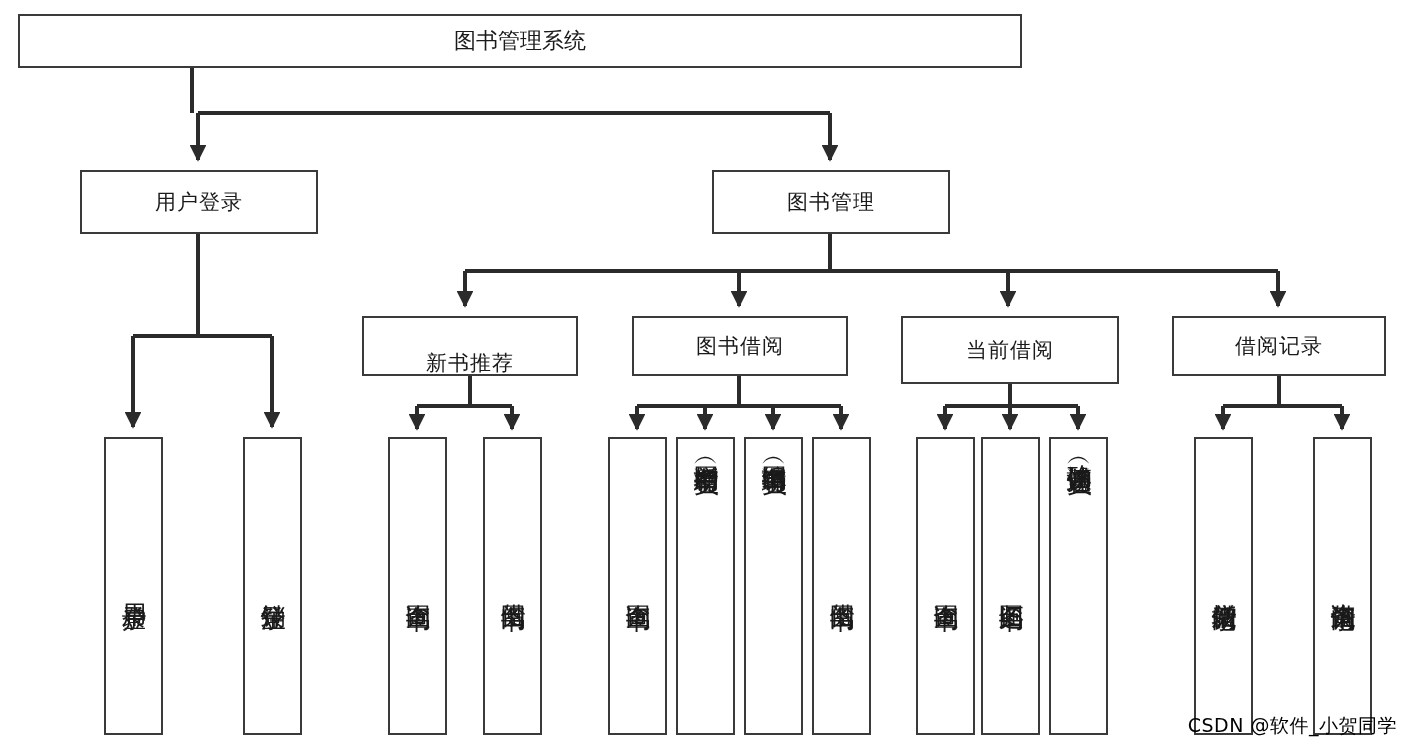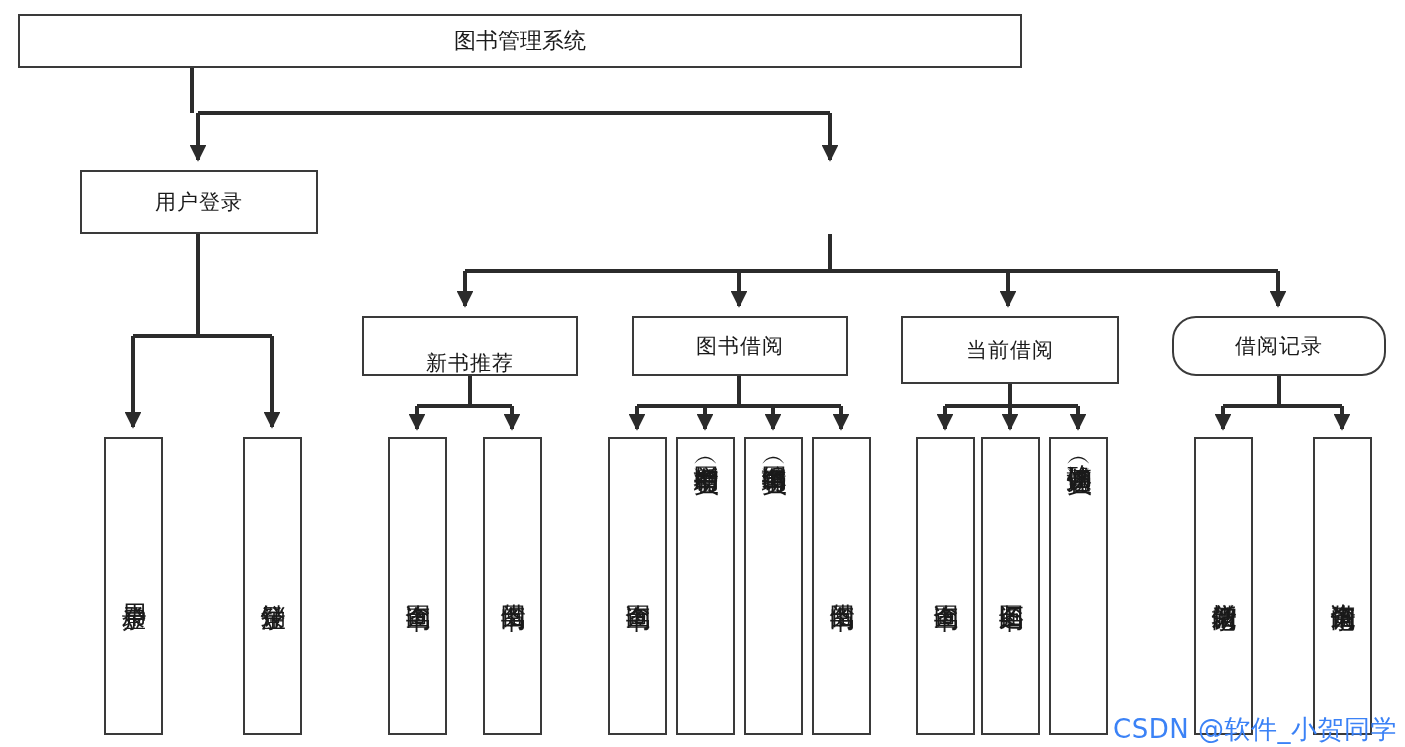--- a/index.html
+++ b/index.html
@@ -29,22 +29,22 @@
     font-size:25px;
     line-height:1.06;
     letter-spacing:1px;
     white-space:nowrap;
     text-align:center;
   }
   .leaf.center{align-items:center;}
   .leaf.top{align-items:flex-start;}
   .leaf.top .leaf-text{padding-top:6px;}
   .watermark{
-    position:absolute;right:8px;bottom:0;
-    font-size:26px;color:#3b82f6;letter-spacing:0.5px;
+    position:absolute;right:8px;bottom:8px;
+    font-size:19px;color:#000000;letter-spacing:0.5px;
     pointer-events:none;user-select:none;white-space:nowrap;
   }
 </style>
 </head>
 <body>
 
 <div id="diagram-root">
 
   <svg id="wires" viewBox="0 0 1405 747" xmlns="http://www.w3.org/2000/svg">
     <defs>
@@ -96,31 +96,34 @@
     </g>
   </svg>
 
   <div class="node node-root" style="left:18px;top:14px;width:1004px;height:54px;">
     <span>图书管理系统</span>
   </div>
 
   <div class="node node-h" style="left:80px;top:170px;width:238px;height:64px;">
     <span>用户登录</span>
   </div>
+  <div class="node node-h" style="left:712px;top:170px;width:238px;height:64px;">
+    <span>图书管理</span>
+  </div>
 
   <div class="node node-h" style="left:362px;top:316px;width:216px;height:60px;align-items:flex-end;">
     <span>新书推荐</span>
   </div>
   <div class="node node-h" style="left:632px;top:316px;width:216px;height:60px;">
     <span>图书借阅</span>
   </div>
   <div class="node node-h" style="left:901px;top:316px;width:218px;height:68px;">
     <span>当前借阅</span>
   </div>
-  <div class="node node-h" style="left:1172px;top:316px;width:214px;height:60px;border-radius:24px;">
+  <div class="node node-h" style="left:1172px;top:316px;width:214px;height:60px;">
     <span>借阅记录</span>
   </div>
 
   <div class="leaf center" style="left:104px;top:437px;width:59px;height:298px;">
     <span class="leaf-text">用户登录</span>
   </div>
   <div class="leaf center" style="left:243px;top:437px;width:59px;height:298px;">
     <span class="leaf-text">注销登录</span>
   </div>
 

